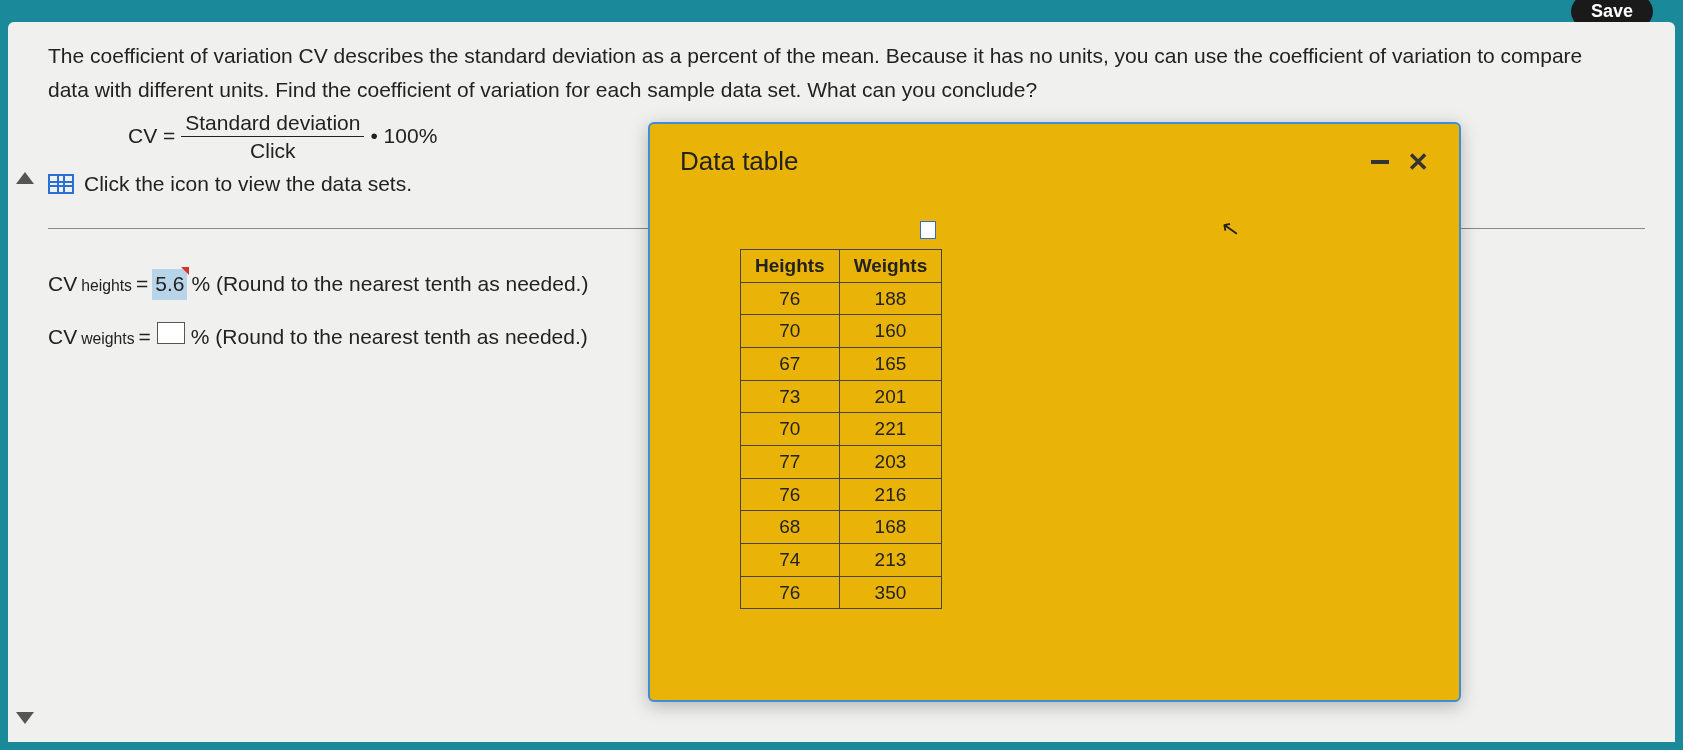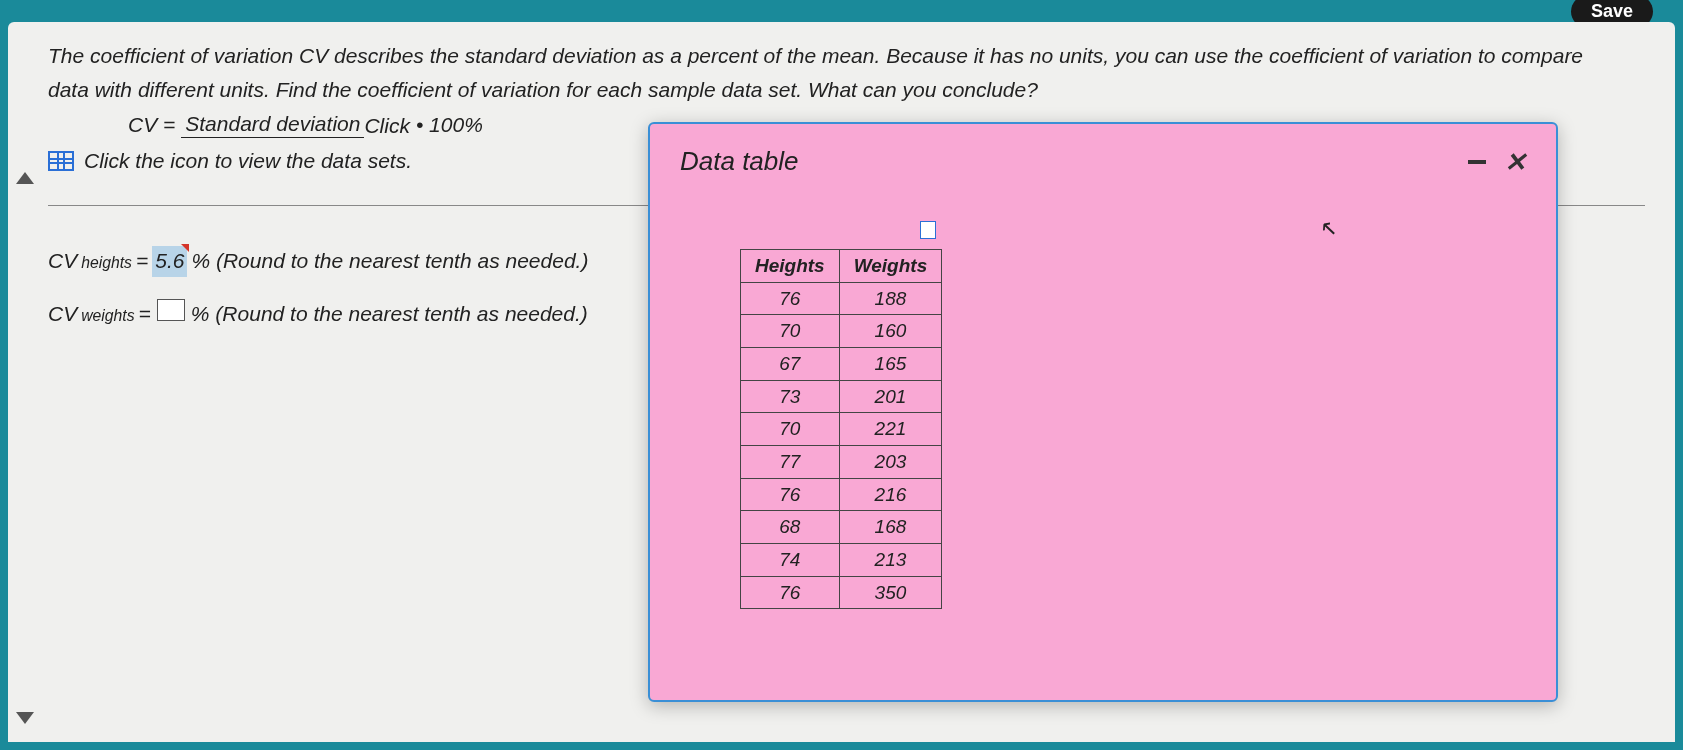--- a/index.html
+++ b/index.html
@@ -32,32 +32,31 @@
   .main-panel {
     background: #f0f0ee;
     margin: 0 8px;
     border-radius: 6px 6px 0 0;
     height: 720px;
     padding: 20px 30px 10px 40px;
     position: relative;
     color: #222;
     font-size: 21px;
     line-height: 1.35;
-    font-style: italic;
   }
   .problem-text { margin-bottom: 6px; }
   .formula-row {
     display: flex;
     align-items: center;
     margin-left: 80px;
     font-size: 21px;
   }
   .fraction {
     display: inline-flex;
-    flex-direction: row;
+    flex-direction: column;
     align-items: center;
     margin: 0 6px;
     line-height: 1.1;
   }
   .fraction .num { border-bottom: 1.5px solid #222; padding: 0 4px 2px; }
   .fraction .den { padding-top: 2px; }
   .icon-row {
     display: flex;
     align-items: center;
     gap: 10px;
@@ -109,23 +108,23 @@
     border: 1.5px solid #555;
     vertical-align: middle;
     background: #fff;
     margin: 0 2px;
   }
   
   .popup {
     position: absolute;
     left: 640px;
     top: 100px;
-    width: 910px;
+    width: 813px;
     height: 580px;
-    background: #f9a8d4;
+    background: #eab308;
     border: 2px solid #3a8fd6;
     border-radius: 6px;
     box-shadow: 0 4px 18px rgba(0,0,0,0.25);
     padding: 20px 30px;
   }
   .popup-header {
     display: flex;
     justify-content: space-between;
     align-items: center;
   }

